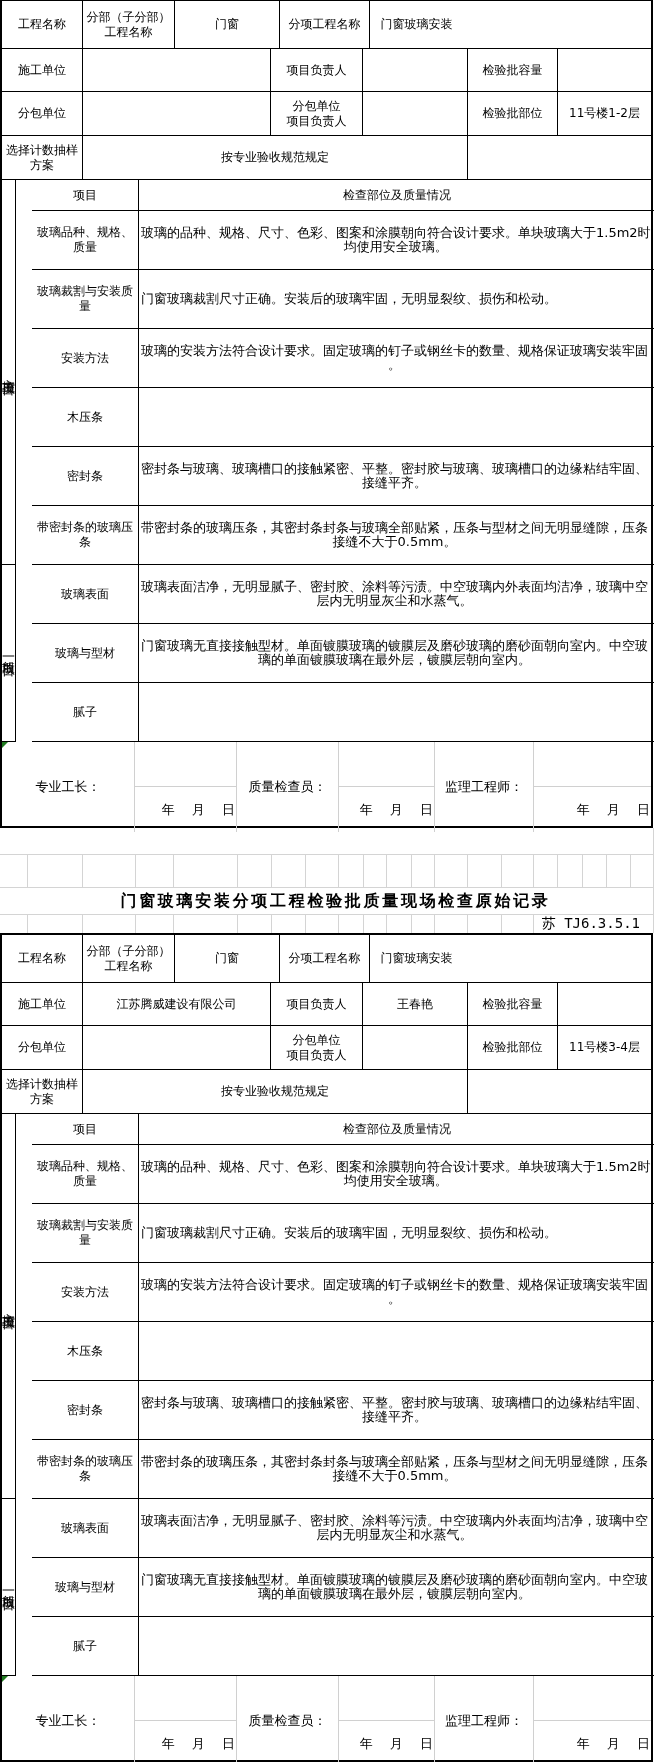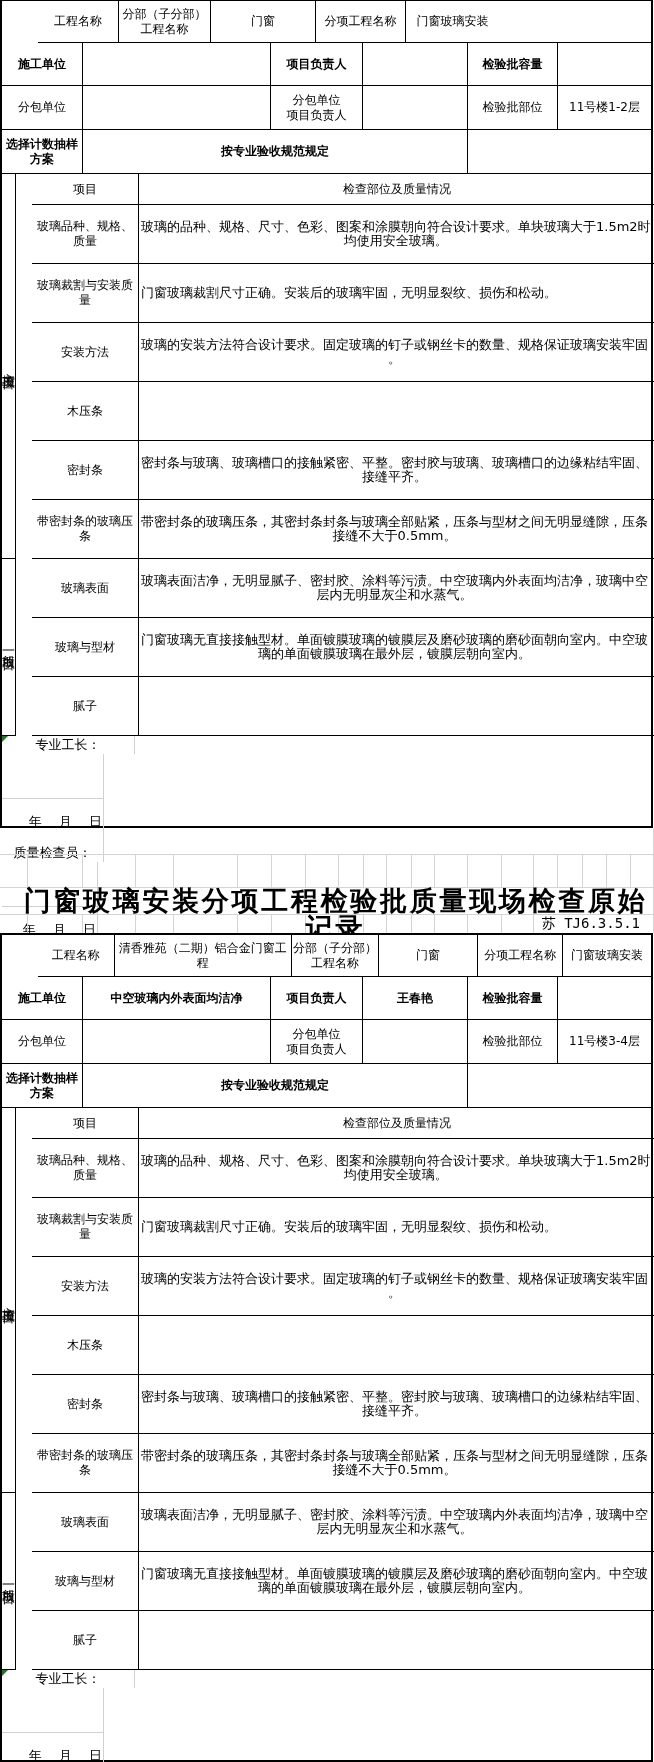--- a/index.html
+++ b/index.html
@@ -9,21 +9,21 @@
     font-family:"DejaVu Sans", sans-serif;
   }
   .form {
     position:absolute; left:0; width:653px;
     border:2px solid #000; box-sizing:border-box; background:#fff;
   }
   .form-1 { top:0; height:828px; border-top-width:1px; }
   .form-2 { top:933px; height:829px; }
 
   .hrow, .brow { display:flex; box-sizing:border-box; border-bottom:1px solid #000; }
-  .r1 { height:42px;margin-left:36px; } .r2 { height:43px;font-weight:bold; } .r3 { height:44px; } .r4 { height:44px;font-weight:bold; }
+  .r1 { height:48px; } .r2 { height:43px; } .r3 { height:44px; } .r4 { height:44px; }
 
   .cell {
     box-sizing:border-box; border-right:1px solid #000;
     display:flex; align-items:center; justify-content:center;
     text-align:center; white-space:pre-line;
     font-size:12px; line-height:15px; overflow:hidden;
   }
   .cell.last { border-right:none; }
   .c1 { width:81px; } .c2 { width:188px; } .c3 { width:92px; }
   .c4 { width:105px; } .c5 { width:90px; } .c6 { width:93px; }
@@ -42,21 +42,21 @@
   .rows { width:623px;margin-left:16px; }
   .brow.head { height:31px; }
   .brow.item-row { height:59px; }
   .item { width:107px; }
   .result { width:516px; }
   .result.desc {
     justify-content:flex-start; text-align:center; white-space:pre;
     padding-left:2px; font-size:13px; line-height:14px;
   }
 
-  .footer { display:flex; height:90px;flex-direction:column; }
+  .footer { display:flex; height:90px; }
   .fcell {
     box-sizing:border-box; border-right:1px solid #d0d0d0; height:90px;
     display:flex; align-items:center; justify-content:center;
     font-size:13px; position:relative; white-space:pre;
   }
   .fcell.last { border-right:none; }
   .f1 { width:133px; } .f2 { width:102px; } .f3 { width:102px; }
   .f4 { width:96px; } .f5 { width:99px; } .f6 { width:117px; }
   .fsig { flex-direction:column; align-items:stretch; justify-content:center; }
   .fsig .sig-top { height:45px; border-bottom:1px solid #d0d0d0; box-sizing:border-box; }
@@ -65,21 +65,21 @@
     white-space:pre; font-size:13px; padding-right:1px; box-sizing:border-box;
   }
   .comment-mark {
     position:absolute; left:0; top:0; width:0; height:0;
     border-top:6px solid #1f7a1f; border-right:6px solid transparent;
   }
 
   .gap-grid { position:absolute; left:0; top:828px; }
   .doc-title {
     position:absolute; left:0; top:887px; width:654px; height:27px;
-    text-align:center; line-height:27px; font-size:27px; font-weight:bold;
+    text-align:center; line-height:27px; font-size:16px; font-weight:bold;
     letter-spacing:2.7px; padding-left:17px; box-sizing:border-box;
   }
   .form-code {
     position:absolute; left:400px; top:914px; width:240px; height:19px;
     text-align:right; line-height:19px; font-size:14px;
     font-family:"DejaVu Sans Mono", monospace;
   }
 </style>
 </head>
 <body>
@@ -248,30 +248,29 @@
     <line x1="533.5" y1="86.5" x2="533.5" y2="105"></line>
   </g>
 </svg>
 
 <div class="doc-title">门窗玻璃安装分项工程检验批质量现场检查原始记录</div>
 <div class="form-code">苏 TJ6.3.5.1</div>
 
 <section class="form form-2">
   <div class="hrow r1">
     <div class="cell c1">工程名称</div>
-    <div class="cell c2">清香雅苑（二期）铝合金门窗工程</div>
     <div class="cell c3">分部（子分部）
 工程名称</div>
     <div class="cell c4">门窗</div>
     <div class="cell c5">分项工程名称</div>
     <div class="cell c6 last">门窗玻璃安装</div>
   </div>
   <div class="hrow r2">
     <div class="cell c1">施工单位</div>
-    <div class="cell c2">中空玻璃内外表面均洁净</div>
+    <div class="cell c2">江苏腾威建设有限公司</div>
     <div class="cell c3">项目负责人</div>
     <div class="cell c4">王春艳</div>
     <div class="cell c5">检验批容量</div>
     <div class="cell c6 last"></div>
   </div>
   <div class="hrow r3">
     <div class="cell c1">分包单位</div>
     <div class="cell c2"></div>
     <div class="cell c3">分包单位
 项目负责人</div>

